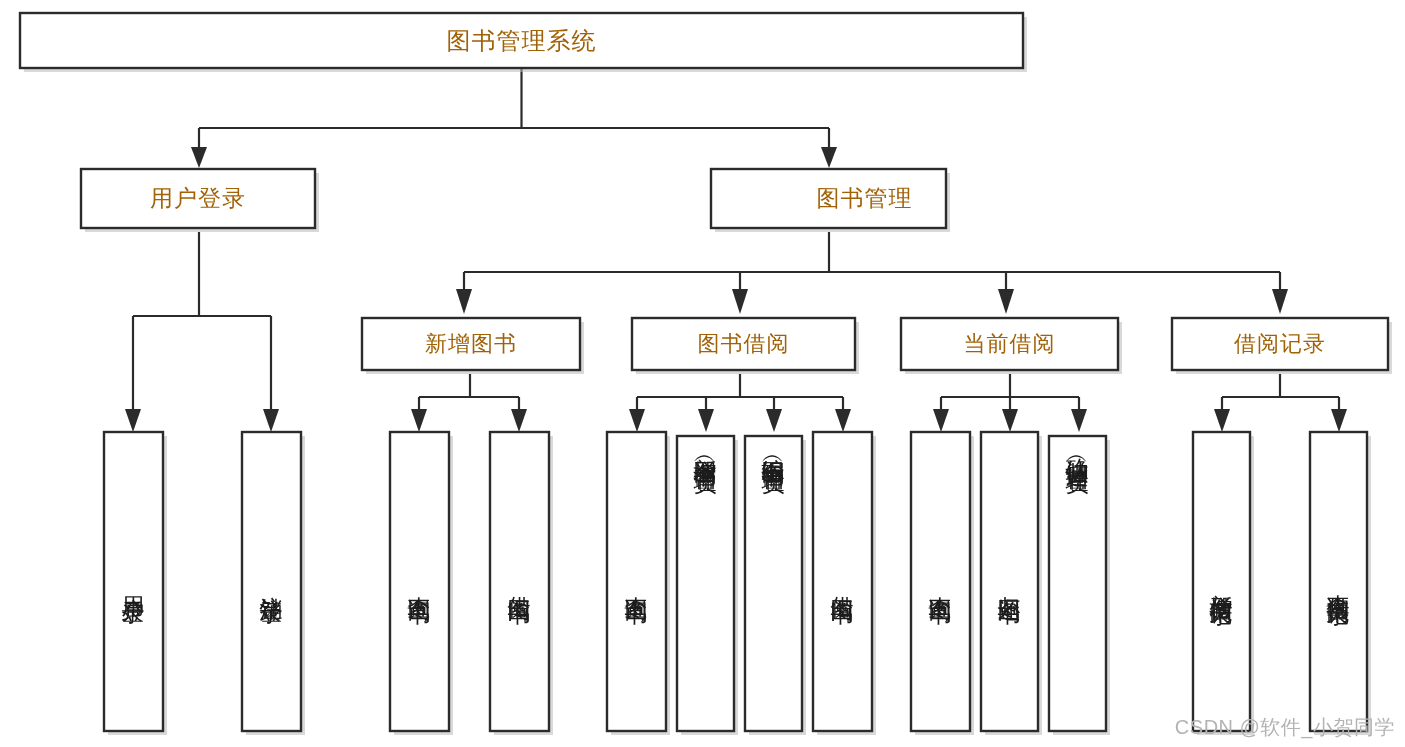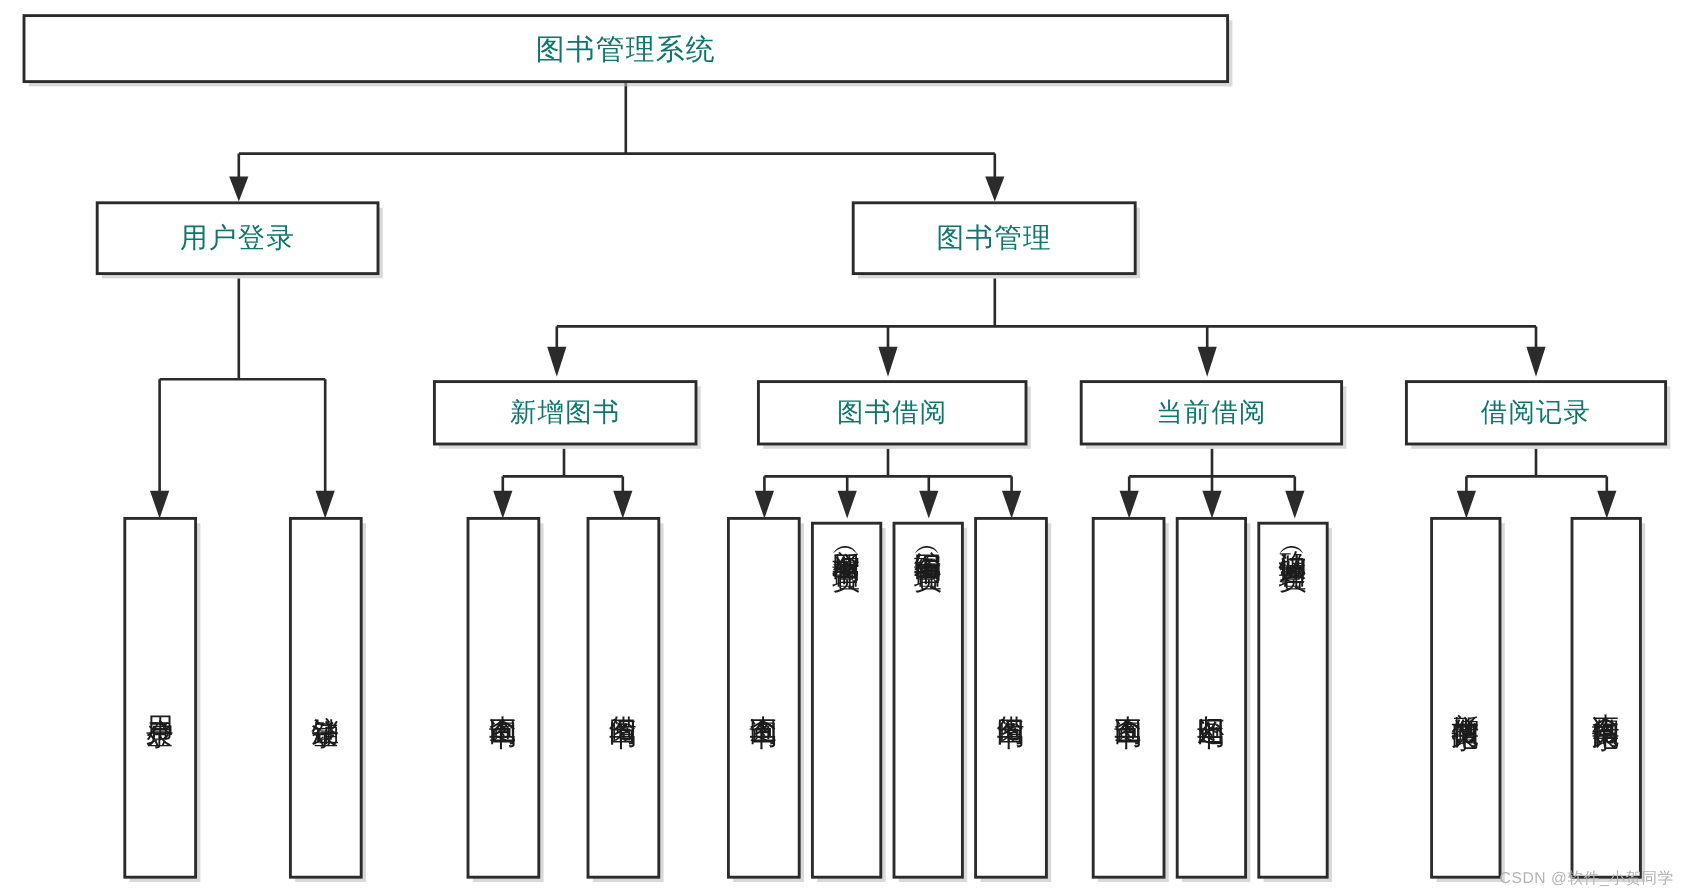--- a/index.html
+++ b/index.html
@@ -58,30 +58,30 @@
   }
   .hlabel-wrap {
     position: absolute;
     display: flex;
     align-items: center;
     justify-content: center;
     pointer-events: none;
   }
   .hlabel-text {
     font-family: Liberation Mono, monospace;
-    color: #0f766e;
+    color: #a16207;
     white-space: nowrap;
     letter-spacing: 1px;
   }
   .watermark {
     position: absolute;
     right: 10px;
     bottom: 6px;
     font-family: "Liberation Sans", "DejaVu Sans", sans-serif;
-    font-size: 13px;
+    font-size: 20px;
     color: #b3b3b3;
     letter-spacing: 0.5px;
     white-space: nowrap;
     pointer-events: none;
     text-align: right;
   }
 </style>
 </head>
 <body>
 
@@ -216,21 +216,21 @@
 </svg>
 
 <div class="hlabel-wrap" style="left:20px; top:13px; width:1003px; height:55px;">
   <span class="hlabel-text" style="font-size:24px;">图书管理系统</span>
 </div>
 
 <div class="hlabel-wrap" style="left:81px; top:169px; width:234px; height:59px;">
   <span class="hlabel-text" style="font-size:23px;">用户登录</span>
 </div>
 
-<div class="hlabel-wrap" style="left:711px; top:169px; width:235px; height:59px;">
+<div class="hlabel-wrap" style="left:711px; top:169px; width:235px; height:59px;padding-left:36px;">
   <span class="hlabel-text" style="font-size:23px;">图书管理</span>
 </div>
 
 <div class="hlabel-wrap" style="left:362px; top:318px; width:218px; height:52px;">
   <span class="hlabel-text" style="font-size:22px;">新增图书</span>
 </div>
 
 <div class="hlabel-wrap" style="left:632px; top:318px; width:223px; height:52px;">
   <span class="hlabel-text" style="font-size:22px;text-align:right;">图书借阅</span>
 </div>

